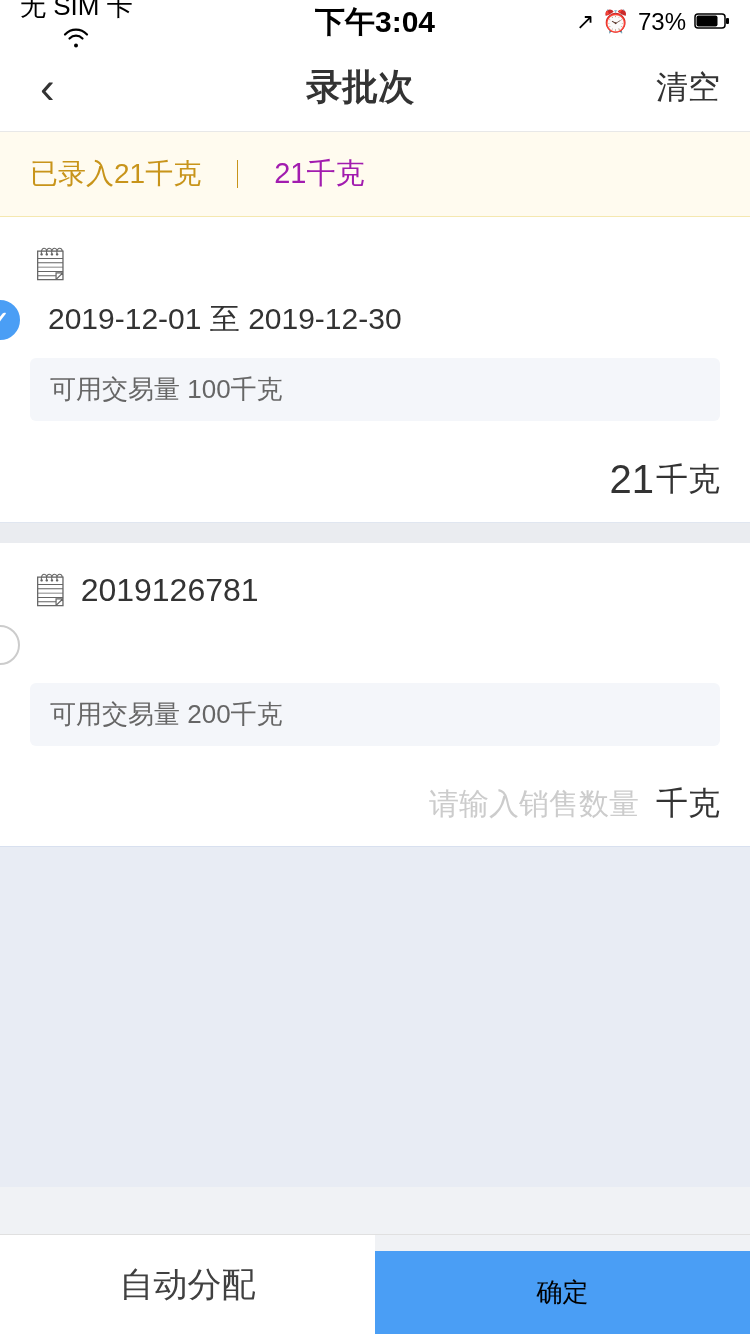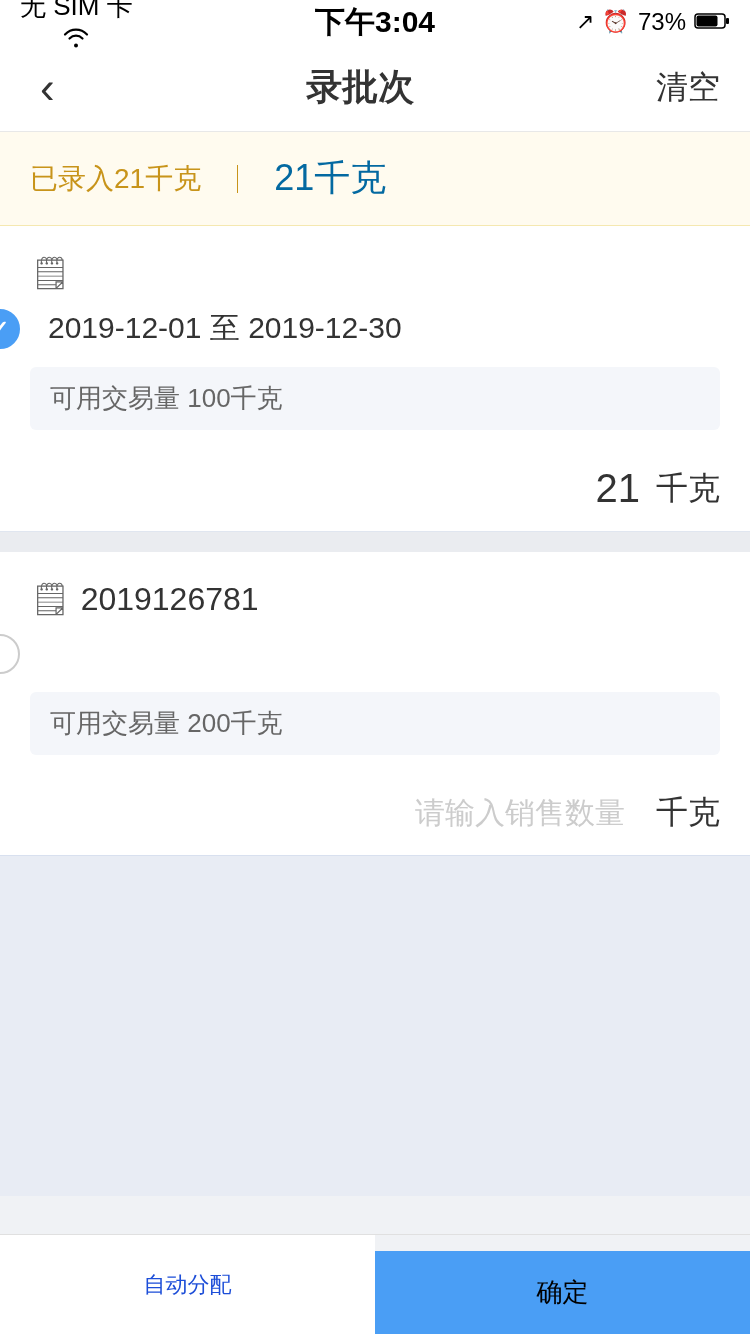--- a/index.html
+++ b/index.html
@@ -87,22 +87,22 @@
       font-size: 28px;
       color: #c8941a;
     }
     .summary-divider {
       width: 1px;
       height: 28px;
       background: #c8941a;
       margin: 0 24px;
     }
     .summary-value {
-      font-size: 36px;
-      color: #0369a1;
+      font-size: 29px;
+      color: #a21caf;
     }
 
     
     .batch-card {
       background: #fff;
       margin-bottom: 0;
     }
 
     .batch-header {
       padding: 28px 30px 8px 30px;
@@ -150,21 +150,21 @@
       font-size: 26px;
       color: #666;
     }
 
     
     .quantity-row {
       padding: 20px 30px;
       display: flex;
       align-items: center;
       justify-content: flex-end;
-      gap: 16px;
+      gap: 2px;
       border-bottom: 1px solid #e0e6f0;
     }
     .quantity-value {
       font-size: 40px;
       color: #333;
       font-weight: 500;
       min-width: 80px;
       text-align: right;
     }
     .quantity-input {
@@ -204,22 +204,22 @@
       left: 0;
       width: 750px;
       height: 100px;
       display: flex;
       border-top: 1px solid #e0e0e0;
     }
     .btn-auto {
       flex: 1;
       background: #fff;
       border: none;
-      font-size: 22px;
-      color: #1d4ed8;
+      font-size: 34px;
+      color: #404040;
       cursor: pointer;
       display: flex;
       align-items: center;
       justify-content: center;
     }
     .btn-confirm {
       flex: 1;
       background: #4a9ef5;
       border: none;
       font-size: 26px;

